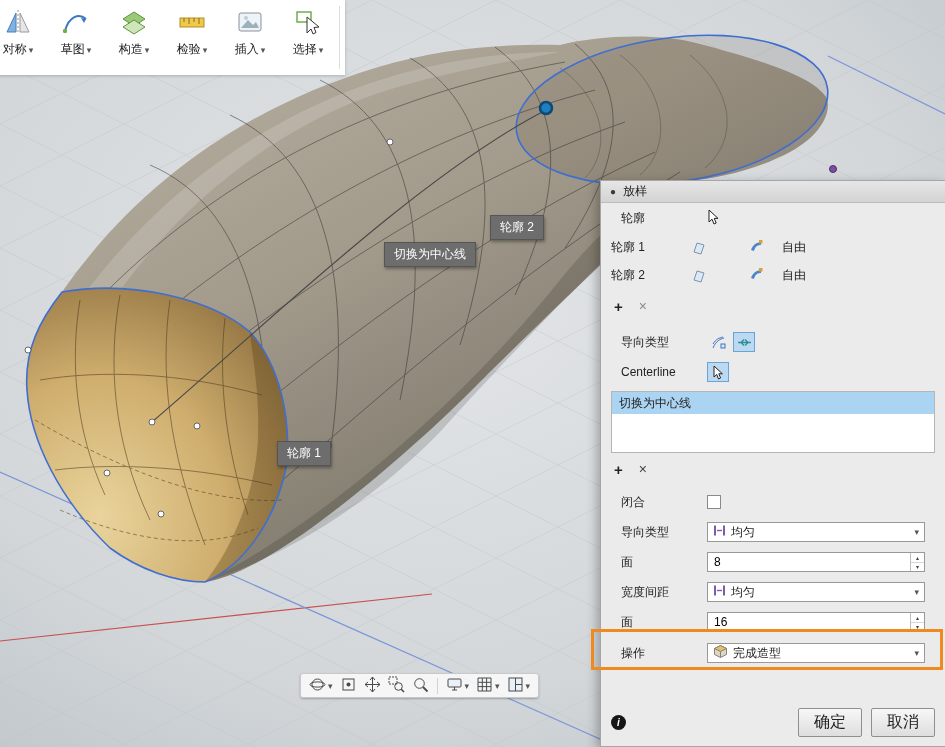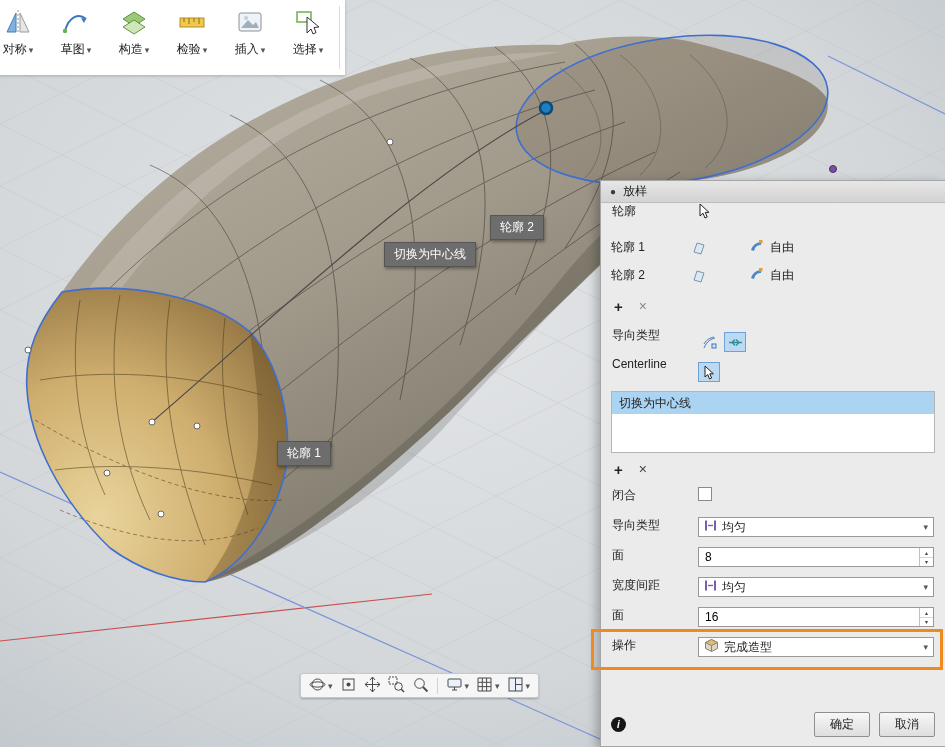--- a/index.html
+++ b/index.html
@@ -18,46 +18,46 @@
   .caret{font-size:9px;color:#555;margin-left:2px}
   .tb-sep{width:1px;background:#ddd;margin:6px 2px}
   
   .navbar{position:absolute;left:300px;top:673px;height:25px;display:flex;align-items:center;gap:1px;background:rgba(248,249,250,.92);border:1px solid #c6cacd;border-radius:3px;padding:1px 5px;box-shadow:0 1px 2px rgba(0,0,0,.25)}
   .nav-btn{display:flex;align-items:center;padding:1px 3px;cursor:pointer;border-radius:2px}
   .nav-sep{width:1px;height:16px;background:#cfd3d6;margin:0 4px}
   
   .dialog{position:absolute;left:600px;top:180px;width:345px;bottom:0;background:#ebebeb;border:1px solid #a6a6a6;border-right:none;box-shadow:-3px 3px 10px rgba(0,0,0,.28);display:flex;flex-direction:column;z-index:5}
   .dlg-header{height:22px;background:linear-gradient(#e6e6e6,#d3d3d3);border-bottom:1px solid #bdbdbd;display:flex;align-items:center;padding:0 9px;gap:7px;flex:0 0 auto}
   .dlg-dot{font-size:10px;color:#3a3a3a;line-height:1}
-  .row{display:flex;height:30px;padding:0 11px;flex:0 0 auto}
+  .row{display:flex;align-items:center;height:30px;padding:0 20px;flex:0 0 auto}
   .row .lbl{width:86px;flex:0 0 auto;color:#222}
   .ctrl{flex:1;display:flex;align-items:center;gap:4px;min-width:0}
   .prow{display:flex;align-items:center;height:28px;padding:0 10px;flex:0 0 auto}
   .prow .nm{width:80px}
   .prow .pg{width:58px;display:flex;align-items:center}
-  .prow .cond{display:flex;align-items:center;gap:6px}
+  .prow .cond{display:flex;align-items:center;gap:18px}
   .plusrow{display:flex;align-items:center;gap:16px;padding:0 13px;height:26px;flex:0 0 auto}
   .plus{font-size:15px;font-weight:bold;color:#222;cursor:pointer;line-height:1}
   .cross{font-size:14px;color:#8a8a8a;cursor:pointer;line-height:1}
   .cross.dark{color:#444}
   .gap8{height:8px;flex:0 0 auto}.gap6{height:6px;flex:0 0 auto}
   .tgl{width:22px;height:20px;border:1px solid transparent;display:flex;align-items:center;justify-content:center;cursor:pointer}
   .tgl.sel{background:#bcd9f2;border-color:#6ba3d6}
   .list{margin:4px 10px;background:#fff;border:1px solid #b5b5b5;height:62px;overflow:hidden;flex:0 0 auto}
   .list .sel-row{background:#abd3f2;height:22px;display:flex;align-items:center;padding:0 7px;cursor:pointer}
   .checkbox{width:14px;height:14px;background:#fff;border:1px solid #8a8a8a;display:flex;align-items:center;justify-content:center;font-size:11px;color:#2a4a66;font-weight:bold;cursor:pointer}
   .select{flex:1;height:20px;background:#fff;border:1px solid #999;display:flex;align-items:center;padding:0 5px;gap:5px;cursor:pointer;min-width:0}
   .select .sel-caret{margin-left:auto;font-size:9px;color:#555}
   .spin{flex:1;height:20px;background:#fff;border:1px solid #999;display:flex;align-items:stretch;min-width:0}
   .spin input{flex:1;border:none;outline:none;font:inherit;padding:0 6px;min-width:0;background:transparent}
   .spinbtns{width:14px;border-left:1px solid #c0c0c0;display:flex;flex-direction:column}
   .spinbtns span{flex:1;display:flex;align-items:center;justify-content:center;font-size:6px;color:#444;cursor:pointer}
   .spinbtns span:first-child{border-bottom:1px solid #d8d8d8}
   .footer{margin-top:auto;display:flex;align-items:center;padding:9px 10px;gap:9px;flex:0 0 auto}
-  .btn{background:linear-gradient(#f7f7f7,#dedede);border:1px solid #8f8f8f;border-radius:2px;padding:3px 15px;font-size:12px;cursor:pointer;color:#222}
+  .btn{background:linear-gradient(#f7f7f7,#dedede);border:1px solid #8f8f8f;border-radius:2px;padding:3px 15px;font-size:16px;cursor:pointer;color:#222}
   .info{width:15px;height:15px;border-radius:50%;background:#151515;color:#fff;display:flex;align-items:center;justify-content:center;font-size:10px;font-weight:bold;font-style:italic}
   .spacer{flex:1}
   .highlight{position:absolute;left:591px;top:629px;width:352px;height:41px;border:3px solid #ef8a1f;z-index:9;pointer-events:none}
 </style>
 </head>
 <body>
 
 <div class="stage">
 
   <div class="viewport">

